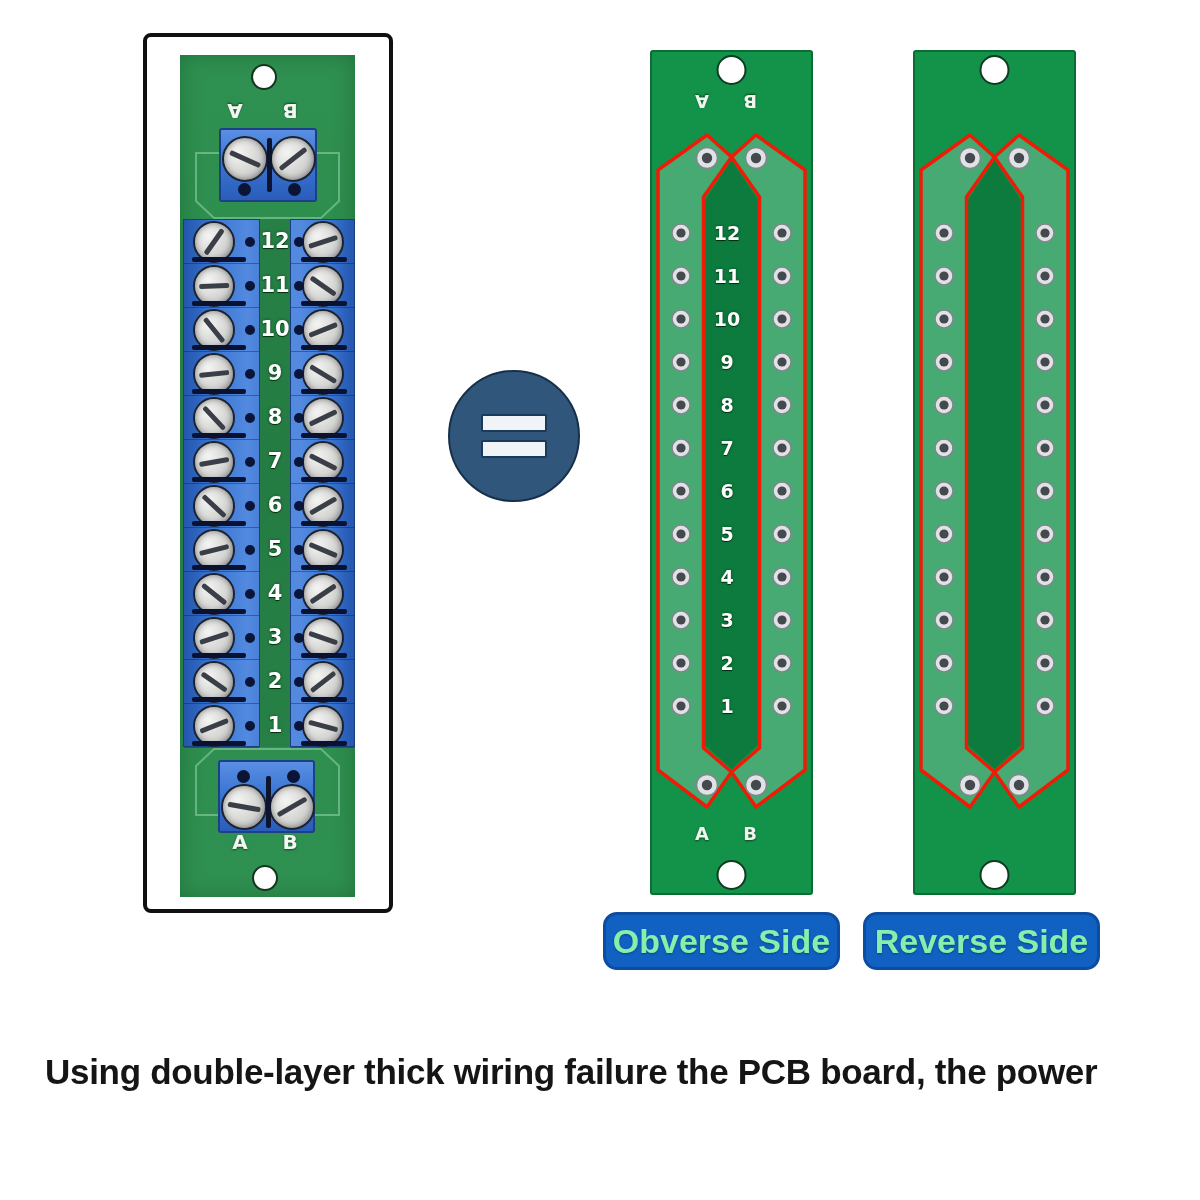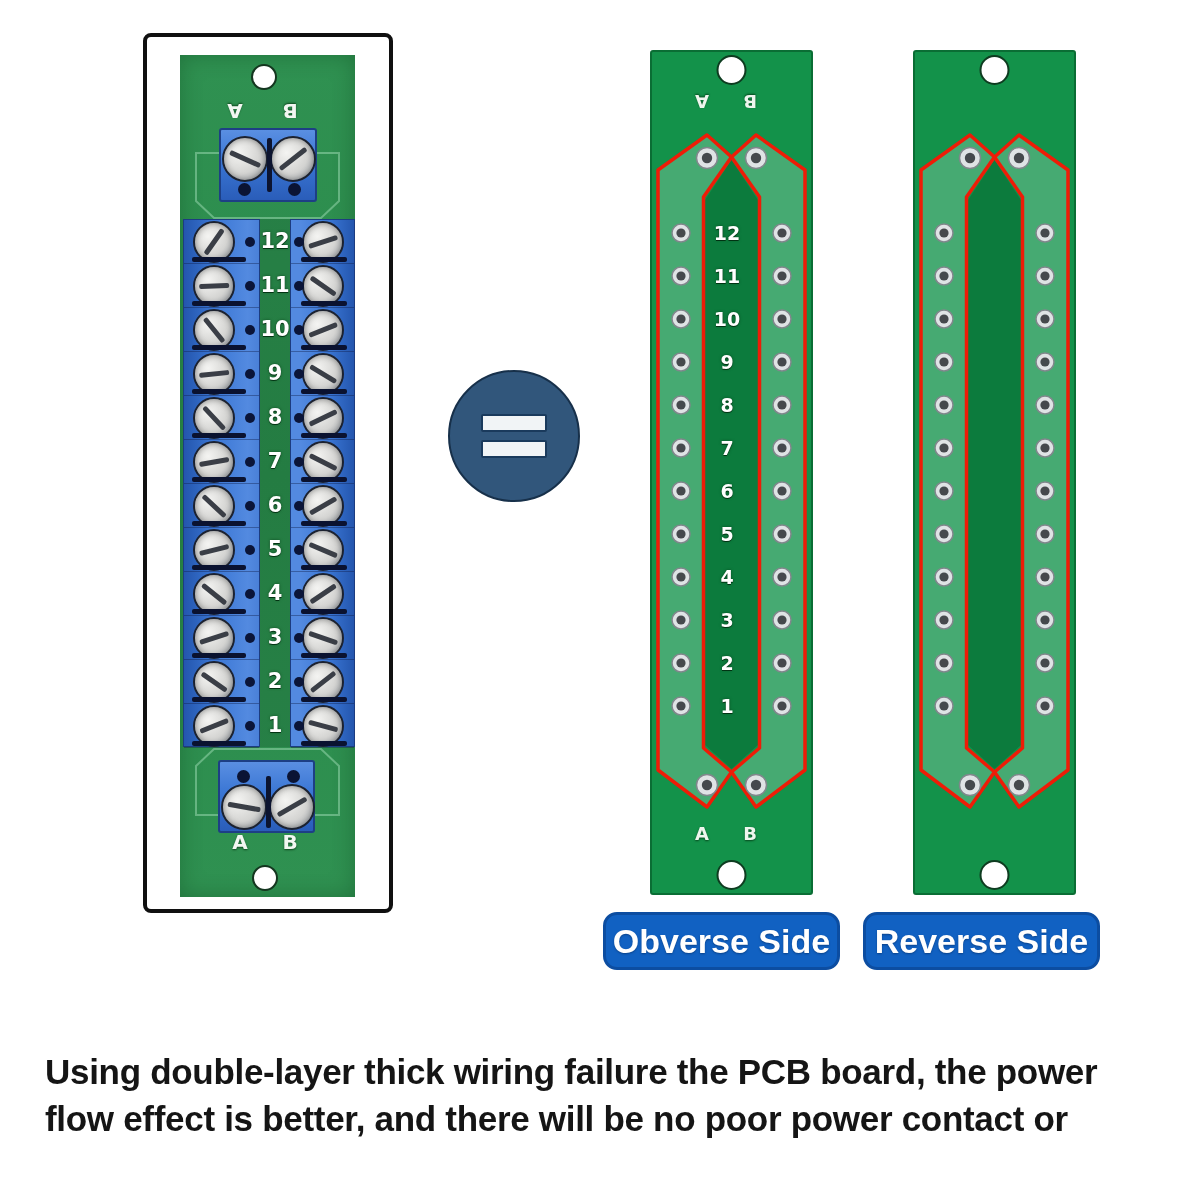--- a/index.html
+++ b/index.html
@@ -94,21 +94,21 @@
             font-size:18px;font-family:"DejaVu Sans",sans-serif;
             text-shadow:0 1px 2px rgba(0,40,10,.7);}
   .ob-label.flip{transform:rotate(180deg);}
   #ob-numcol{position:absolute;left:57px;top:161px;width:40px;}
   #ob-numcol .numcell{height:43px;font-size:19px;}
 
   
   .badge{position:absolute;top:912px;width:237px;height:58px;border-radius:14px;
          background:#1161c2;border:3px solid #0c4da1;box-sizing:border-box;
          display:flex;align-items:center;justify-content:center;
-         color:#ffffff;font-weight:bold;font-size:34px;
+         color:#86efac;font-weight:bold;font-size:34px;
          text-shadow:0 1px 2px rgba(6,40,90,.55);}
   #badge-obverse{left:603px;} #badge-reverse{left:863px;}
 
   
   #paragraph{position:absolute;left:45px;top:1048px;width:1145px;color:#151515;
              font-weight:700;font-size:35px;line-height:47px;letter-spacing:-0.3px;}
   #paragraph .pline{white-space:nowrap;}
 </style>
 </head>
 <body>
@@ -508,16 +508,15 @@
 
   <div id="badge-obverse" class="badge">
     <span>Obverse Side</span>
   </div>
   <div id="badge-reverse" class="badge">
     <span>Reverse Side</span>
   </div>
 
   <div id="paragraph">
     <div class="pline">Using double-layer thick wiring failure the PCB board, the power</div>
-    <div class="pline">flow effect is better, and there will be no poor power contact or</div>
   </div>
 
 </div>
 
 </body></html>

